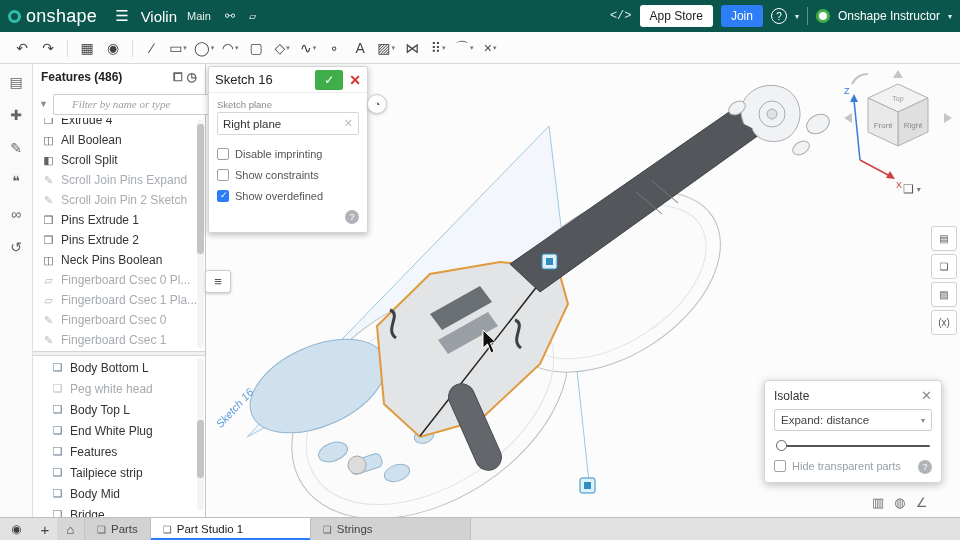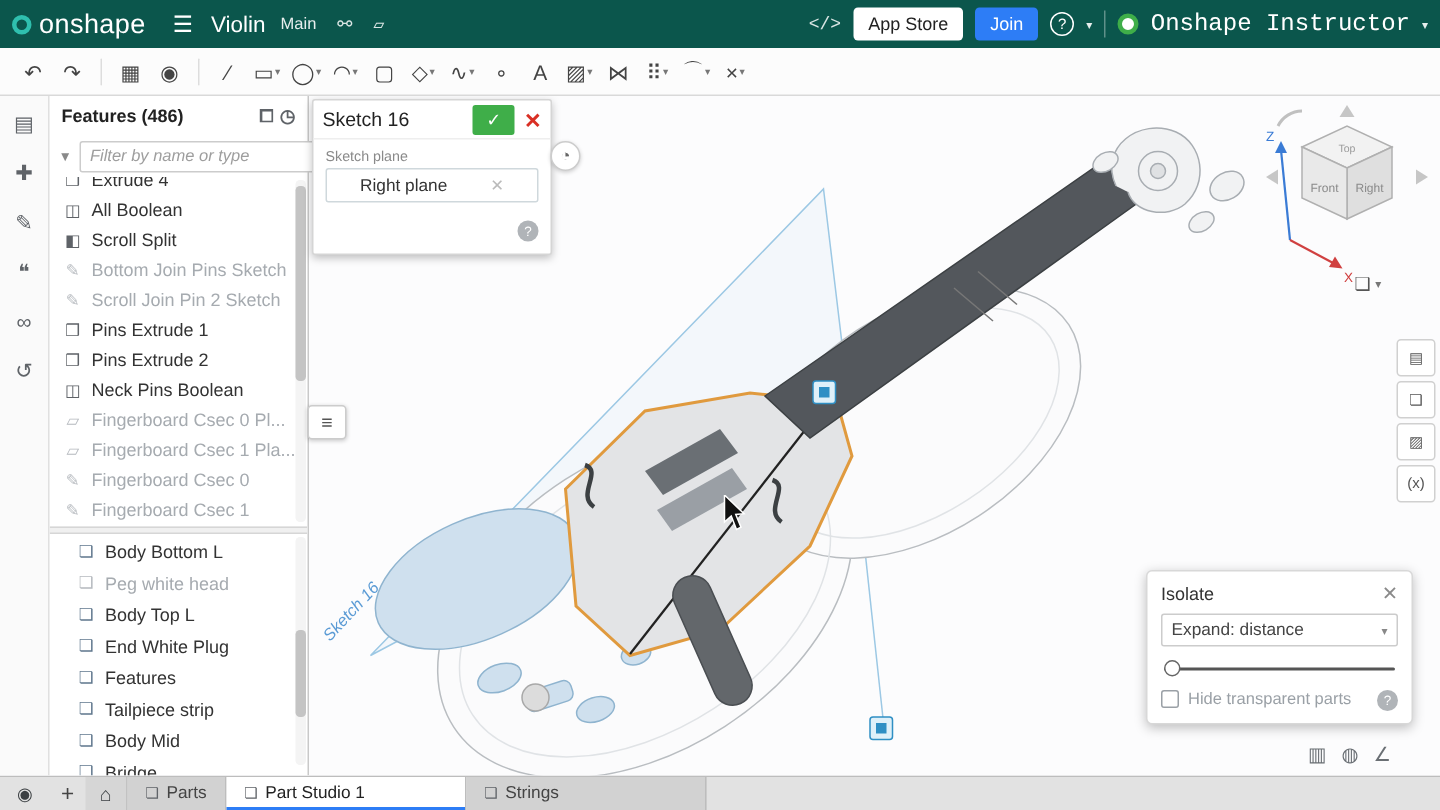--- a/index.html
+++ b/index.html
@@ -16,21 +16,21 @@
   .doc-title { font-size:15px; font-weight:normal; margin-left:4px; }
   .workspace { font-size:11px; opacity:.9; margin-left:2px; }
   .tb-ic { font-size:12px; opacity:.85; margin-left:6px; font-family:"Liberation Mono",monospace; }
   .topbar-right { margin-left:auto; display:flex; align-items:center; gap:8px; }
   .tb-btn { background:#fff; color:#222; border-radius:3px; padding:4px 10px; font-size:12px; height:22px; display:flex; align-items:center; }
   .tb-btn.share { background:var(--accent-blue,#2d7df6); color:#fff; }
   .help-circle { width:16px; height:16px; border:1.5px solid #fff; border-radius:50%; font-size:10px; display:flex; align-items:center; justify-content:center; }
   .caret-sm { font-size:8px; opacity:.9; }
   .tb-divider-v { width:1px; height:18px; background:rgba(255,255,255,.35); }
   .edu-ring { width:14px; height:14px; border:3px solid var(--instructor-green,#3fae49); border-radius:50%; background:#fff; }
-  .account-name { font-size:16px;font-family:Liberation Mono, monospace; }
+  .account-name { font-size:12px; }
 
   
   .toolbar { height:32px; background:#fcfcfc; border-bottom:1px solid #d9d9d9; display:flex; align-items:center; padding:0 10px; gap:2px; flex:0 0 32px; }
   .tool { min-width:24px; height:24px; display:flex; align-items:center; justify-content:center; font-size:14px; color:#444; border-radius:3px; padding:0 2px; }
   .tool.caret::after { content:"▾"; font-size:7px; color:#777; margin-left:1px; }
   .tool.divider { min-width:1px; width:1px; height:18px; background:#ddd; padding:0; margin:0 5px; }
 
   
   .main { position:relative; flex:1 1 auto; background:#fcfcfd; overflow:hidden; }
   .viewport-svg { position:absolute; left:0; top:0; width:960px; height:453px; z-index:1; }
@@ -39,21 +39,21 @@
   .left-strip { position:absolute; left:0; top:0; bottom:0; width:33px; background:#fafafa; border-right:1px solid #e0e0e0; z-index:6; display:flex; flex-direction:column; align-items:center; padding-top:8px; gap:13px; }
   .strip-icon { font-size:14px; color:#5f6368; width:22px; height:20px; display:flex; align-items:center; justify-content:center; }
 
   
   .features-panel { position:absolute; left:33px; top:0; bottom:0; width:173px; background:#fff; border-right:1px solid #c9c9c9; z-index:5; display:flex; flex-direction:column; }
   .fp-header { height:26px; display:flex; align-items:center; padding:0 8px; font-weight:bold; font-size:12px; color:#222; gap:4px; }
   .fp-header .sp { flex:1; }
   .fp-hicon { font-size:12px; color:#5f6368; }
   .fp-filter { height:28px; display:flex; align-items:center; padding:0 6px; gap:5px; }
   .funnel { color:#8a8a8a; font-size:9px; }
-  .fp-filter input { flex:1; height:21px; border:1px solid #ccc; border-radius:2px; font-size:11px; padding:0 6px; font-style:italic; color:#555; font-family:Liberation Sans, sans-serif; }
+  .fp-filter input { flex:1; height:21px; border:1px solid #ccc; border-radius:2px; font-size:11px; padding:0 18px; font-style:italic; color:#555; font-family:Liberation Serif, serif; }
   .fp-filter input::placeholder { color:#9e9e9e; font-style:italic; }
   .feat-scroll { position:relative; flex:1; overflow:hidden; }
   .feat-list { margin-top:-8px; }
   .feat-row { height:20px; display:flex; align-items:center; gap:6px; padding:0 6px 0 9px; font-size:12px; color:#333; white-space:nowrap; }
   .feat-row .fi { width:13px; font-size:11px; color:#5f6368; text-align:center; flex:0 0 13px; }
   .feat-row.suppressed { color:#a6abb0; }
   .feat-row.suppressed .fi { color:#b6babf; }
   .section-divider { height:5px; background:#f0f0f0; border-top:1px solid #d6d6d6; border-bottom:1px solid #d6d6d6; margin:1px 0; }
   .part-row { height:21px; display:flex; align-items:center; gap:6px; padding:0 6px 0 18px; font-size:12px; color:#333; white-space:nowrap; }
   .part-row .fi { width:13px; font-size:11px; color:#61788e; text-align:center; flex:0 0 13px; }
@@ -63,21 +63,21 @@
   .vscroll .thumb { position:absolute; left:0; width:7px; background:#c4c4c4; border-radius:3px; }
 
   
   .sketch-dialog { position:absolute; left:208px; top:2px; width:160px; background:#fff; border:1px solid #d5d5d5; box-shadow:0 2px 6px rgba(0,0,0,.25); z-index:8; border-radius:2px; }
   .sd-header { height:26px; display:flex; align-items:center; padding:0 6px; gap:6px; border-bottom:1px solid #eee; }
   .sd-title { font-size:13px; color:#222; flex:1; }
   .sd-confirm { width:28px; height:20px; background:var(--confirm-green,#3fae49); color:#fff; border-radius:2px; display:flex; align-items:center; justify-content:center; font-size:12px; }
   .sd-cancel { color:var(--cancel-red,#d93025); font-size:14px; font-weight:bold; }
   .sd-body { padding:6px 8px 8px; }
   .sd-label { font-size:9.5px; color:#8a8a8a; margin-bottom:2px; }
-  .sd-field { height:23px; border:1px solid #cfd8dc; border-radius:2px; display:flex; align-items:center; padding:0 22px; font-size:11.5px; color:#333; margin-bottom:8px; }
+  .sd-field { height:23px; border:1px solid #cfd8dc; border-radius:2px; display:flex; align-items:center; padding:0 5px; font-size:11.5px; color:#333; margin-bottom:8px; }
   .sd-field .clear { margin-left:auto; color:#bbb; font-size:11px; }
   .opt-row { height:21px; display:flex; align-items:center; gap:6px; font-size:11px; color:#555; }
   .cb { width:12px; height:12px; border:1px solid #9aa0a6; border-radius:2px; background:#fff; position:relative; flex:0 0 12px; }
   .opt-row.checked .cb { background:var(--accent-blue,#2d7df6); border-color:var(--accent-blue,#2d7df6); }
   .opt-row.checked .cb::after { content:"✓"; color:#fff; font-size:9px; position:absolute; left:2px; top:-1px; }
   .sd-help { display:flex; justify-content:flex-end; padding-top:4px; }
   .help-gray { width:14px; height:14px; border-radius:50%; background:#b0b4b8; color:#fff; font-size:9px; display:flex; align-items:center; justify-content:center; }
 
   .round-btn { position:absolute; left:367px; top:30px; width:20px; height:20px; border-radius:50%; background:#fff; border:1px solid #ccc; box-shadow:0 1px 3px rgba(0,0,0,.2); display:flex; align-items:center; justify-content:center; color:#666; font-size:11px; z-index:8; }
   .float-list-btn { position:absolute; left:205px; top:206px; width:26px; height:23px; background:#fff; border:1px solid #ccc; border-radius:3px; box-shadow:0 1px 3px rgba(0,0,0,.2); display:flex; align-items:center; justify-content:center; color:#555; font-size:13px; z-index:6; }
@@ -345,21 +345,21 @@
               <span>All Boolean</span>
             </div>
 
             <div class="feat-row">
               <span class="fi">◧</span>
               <span>Scroll Split</span>
             </div>
 
             <div class="feat-row suppressed">
               <span class="fi">✎</span>
-              <span>Bottom Join Pins Sketch</span>
+              <span>Scroll Join Pins Expand</span>
             </div>
 
             <div class="feat-row suppressed">
               <span class="fi">✎</span>
               <span>Scroll Join Pin 2 Sketch</span>
             </div>
 
             <div class="feat-row">
               <span class="fi">❒</span>
               <span>Pins Extrude 1</span>
@@ -452,20 +452,37 @@
         <span class="sd-title">Sketch 16</span>
         <span class="sd-confirm">✓</span>
         <span class="sd-cancel">✕</span>
       </div>
       <div class="sd-body">
         <div class="sd-label">Sketch plane</div>
         <div class="sd-field">
           <span>Right plane</span>
           <span class="clear">✕</span>
         </div>
+        <div>
+
+            <div class="opt-row">
+              <span class="cb"></span>
+              <span>Disable imprinting</span>
+            </div>
+
+            <div class="opt-row">
+              <span class="cb"></span>
+              <span>Show constraints</span>
+            </div>
+
+            <div class="opt-row checked">
+              <span class="cb"></span>
+              <span>Show overdefined</span>
+            </div>
+          </div>
         <div class="sd-help">
           <span class="help-gray">?</span>
         </div>
       </div>
     </div>
 
     <div class="round-btn">◔</div>
     <div class="float-list-btn">≡</div>
 
     <svg class="view-cube" viewBox="0 0 120 126">

